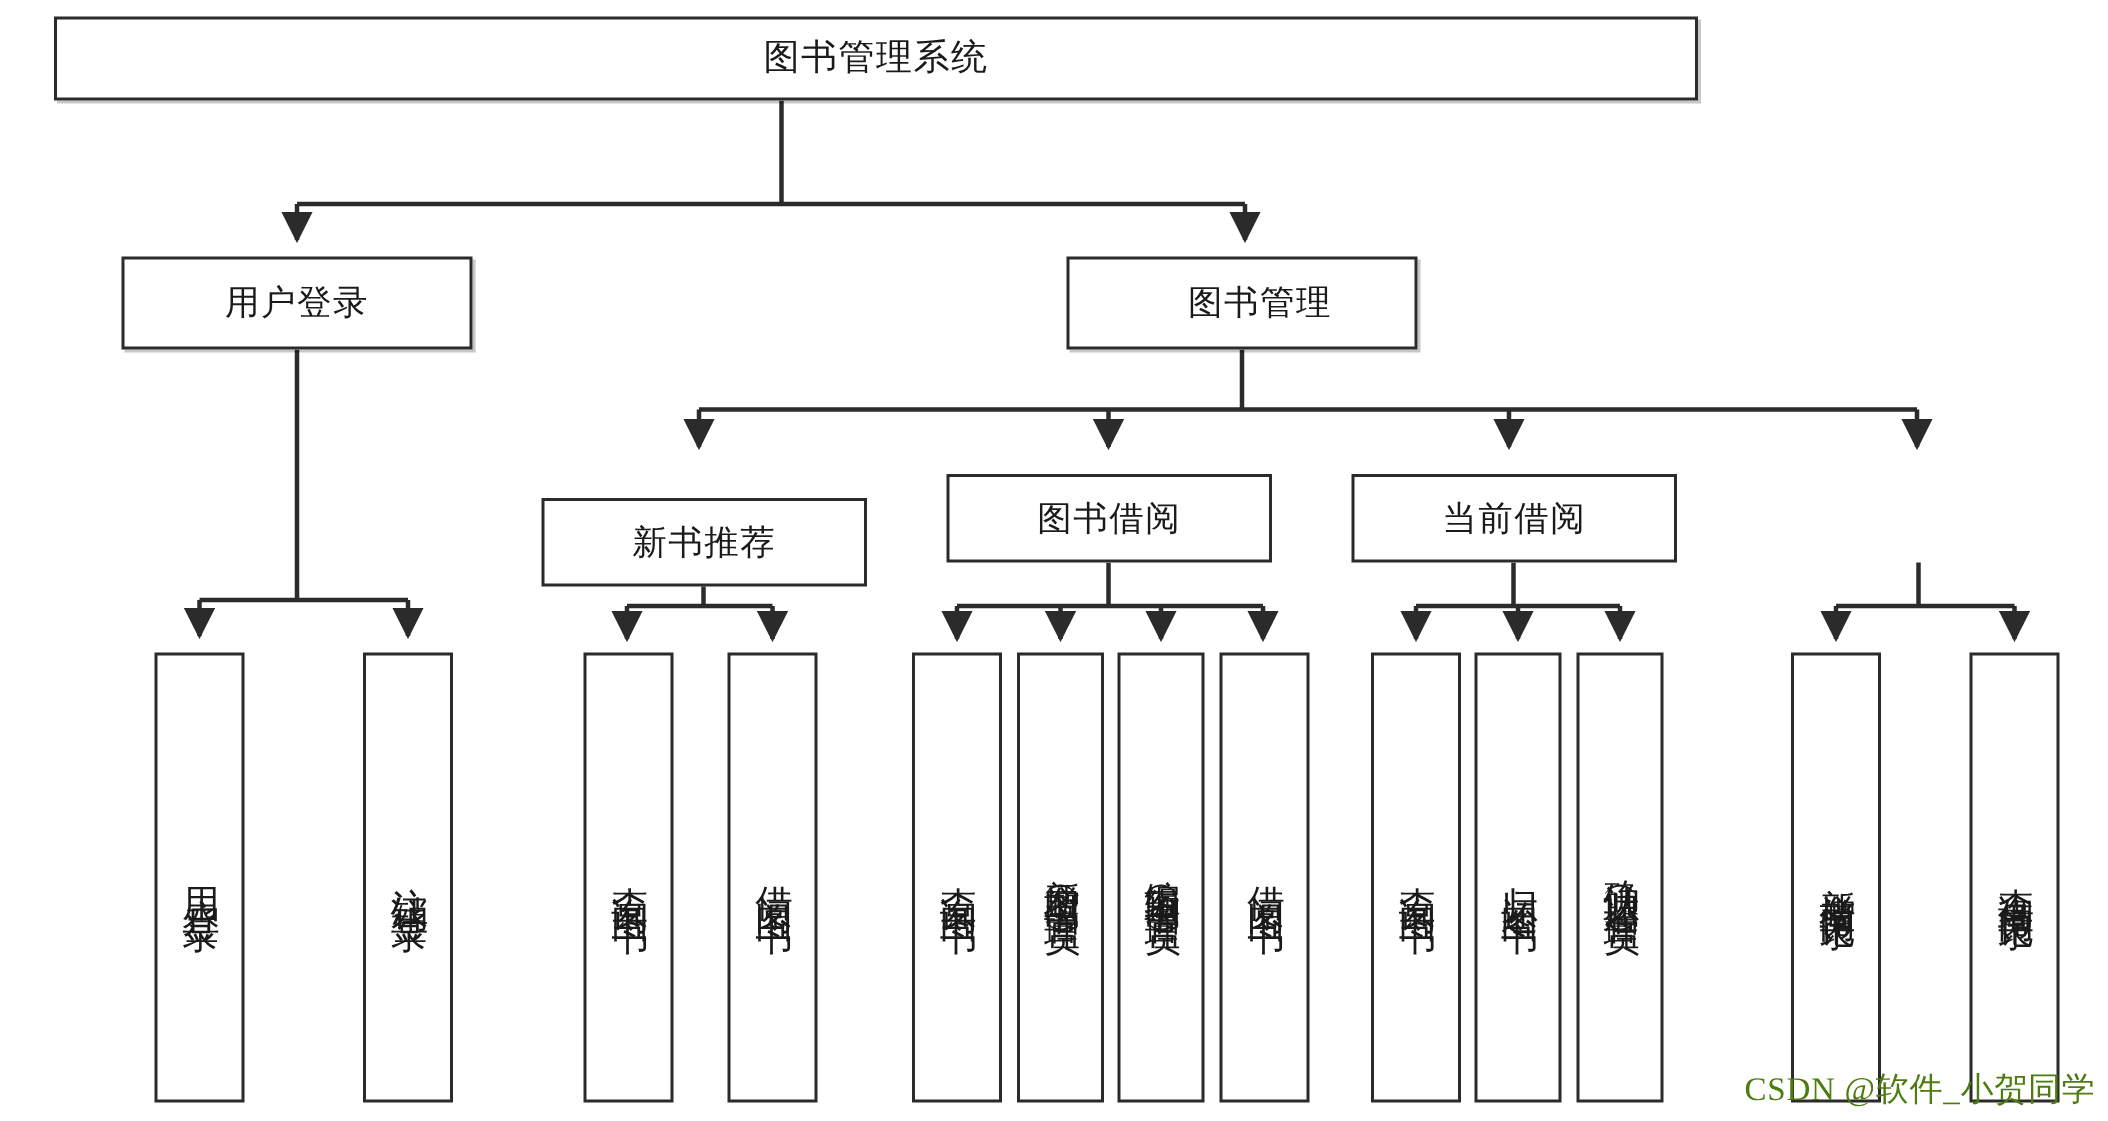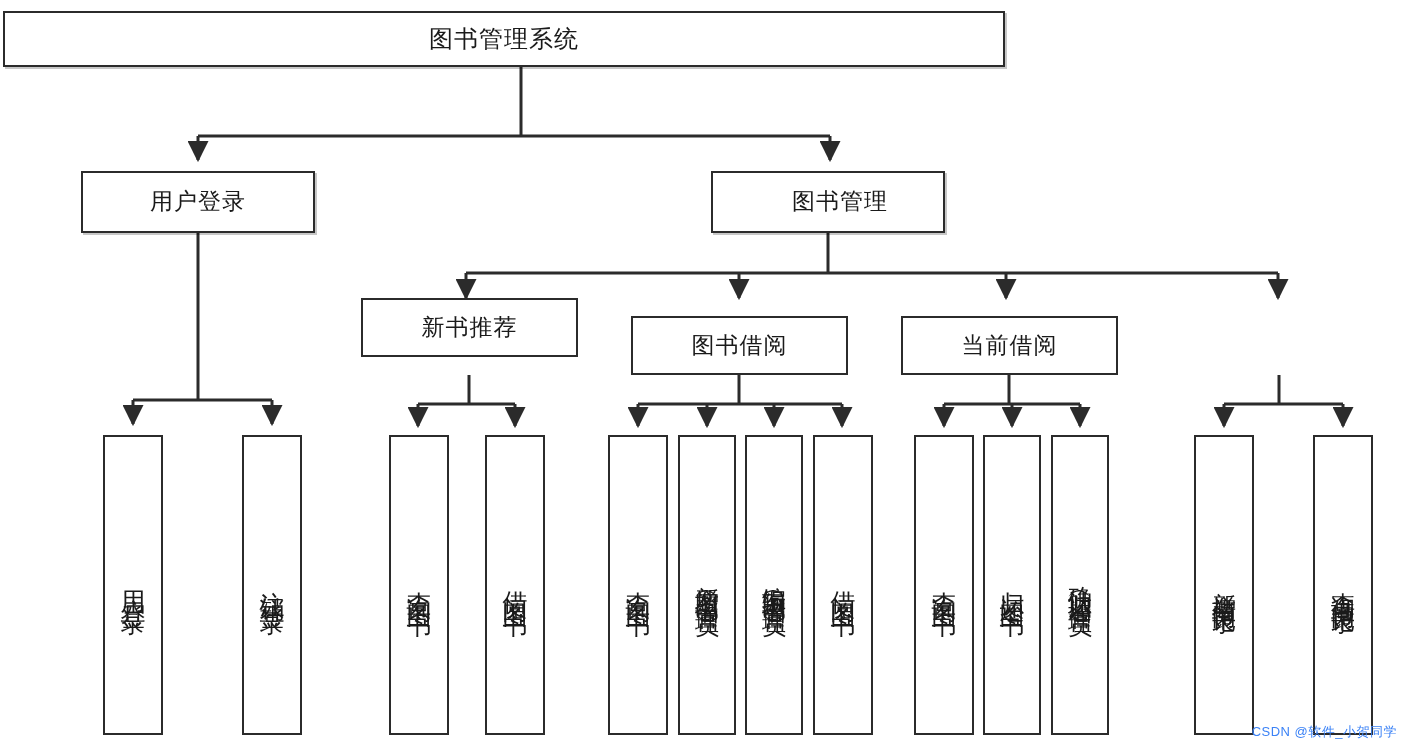--- a/index.html
+++ b/index.html
@@ -67,25 +67,25 @@
     text-align: center;
   }
   .v-node.tall .node-label {
     letter-spacing: 4px;
     font-size: 24px;
   }
   #watermark {
     position: absolute;
     right: 8px;
     bottom: 6px;
-    font-size: 13px;
-    color: #3b82f6;
+    font-size: 22px;
+    color: #4d7c0f;
     letter-spacing: 0.5px;
     white-space: nowrap;
-    font-family: Liberation Sans, sans-serif;
+    font-family: Liberation Serif, serif;
   }
 </style>
 </head>
 <body>
 
 <div id="canvas">
 
   <svg class="connectors" viewBox="0 0 1405 747" xmlns="http://www.w3.org/2000/svg">
     <defs>
       <marker id="arrow" viewBox="0 0 10 10" refX="9" refY="5" markerWidth="7" markerHeight="7" orient="auto-start-reverse">
@@ -129,32 +129,32 @@
       <path d="M 1012 404 L 1012 426" marker-end="url(#arrow)"></path>
       <path d="M 1080 404 L 1080 426" marker-end="url(#arrow)"></path>
 
       <path d="M 1279 375 L 1279 404"></path>
       <path d="M 1224 404 L 1343 404"></path>
       <path d="M 1224 404 L 1224 426" marker-end="url(#arrow)"></path>
       <path d="M 1343 404 L 1343 426" marker-end="url(#arrow)"></path>
     </g>
   </svg>
 
-  <div id="root" class="node h-node shadow" style="left:3px; top:11px; width:1002px; height:56px;">
+  <div id="root" class="node h-node shadow" style="left:36px; top:11px; width:1096px; height:56px;">
     <span class="node-label">图书管理系统</span>
   </div>
 
   <div class="node h-node shadow" style="left:81px; top:171px; width:234px; height:62px;">
     <span class="node-label">用户登录</span>
   </div>
   <div class="node h-node shadow" style="left:711px; top:171px; width:234px; height:62px;padding-left:24px;">
     <span class="node-label">图书管理</span>
   </div>
 
-  <div class="node h-node" style="left:361px; top:298px; width:217px; height:59px;">
+  <div class="node h-node" style="left:361px; top:332px; width:217px; height:59px;">
     <span class="node-label">新书推荐</span>
   </div>
   <div class="node h-node" style="left:901px; top:316px; width:217px; height:59px;">
     <span class="node-label">当前借阅</span>
   </div>
   <div class="node h-node" style="left:631px; top:316px; width:217px; height:59px;">
     <span class="node-label">图书借阅</span>
   </div>
 
   <div class="node v-node" style="left:103px; top:435px; width:60px; height:300px;">

